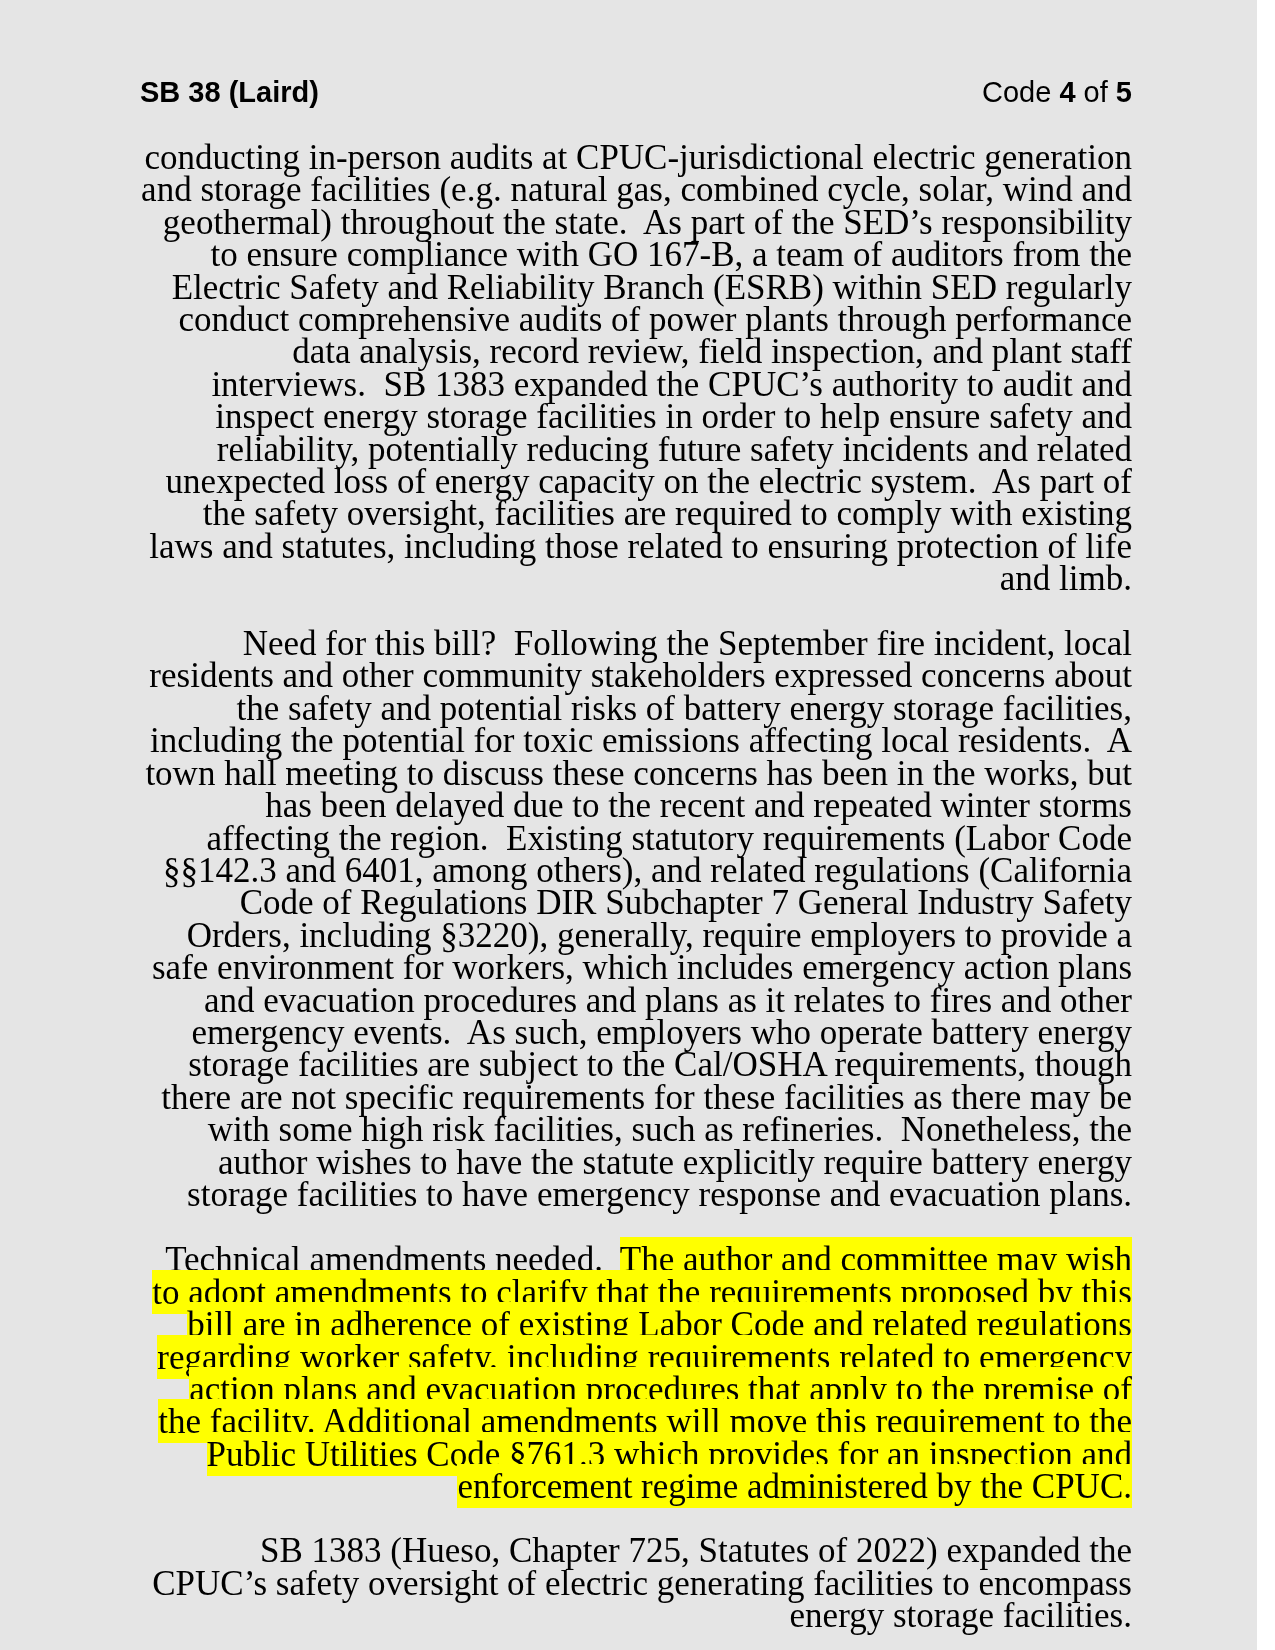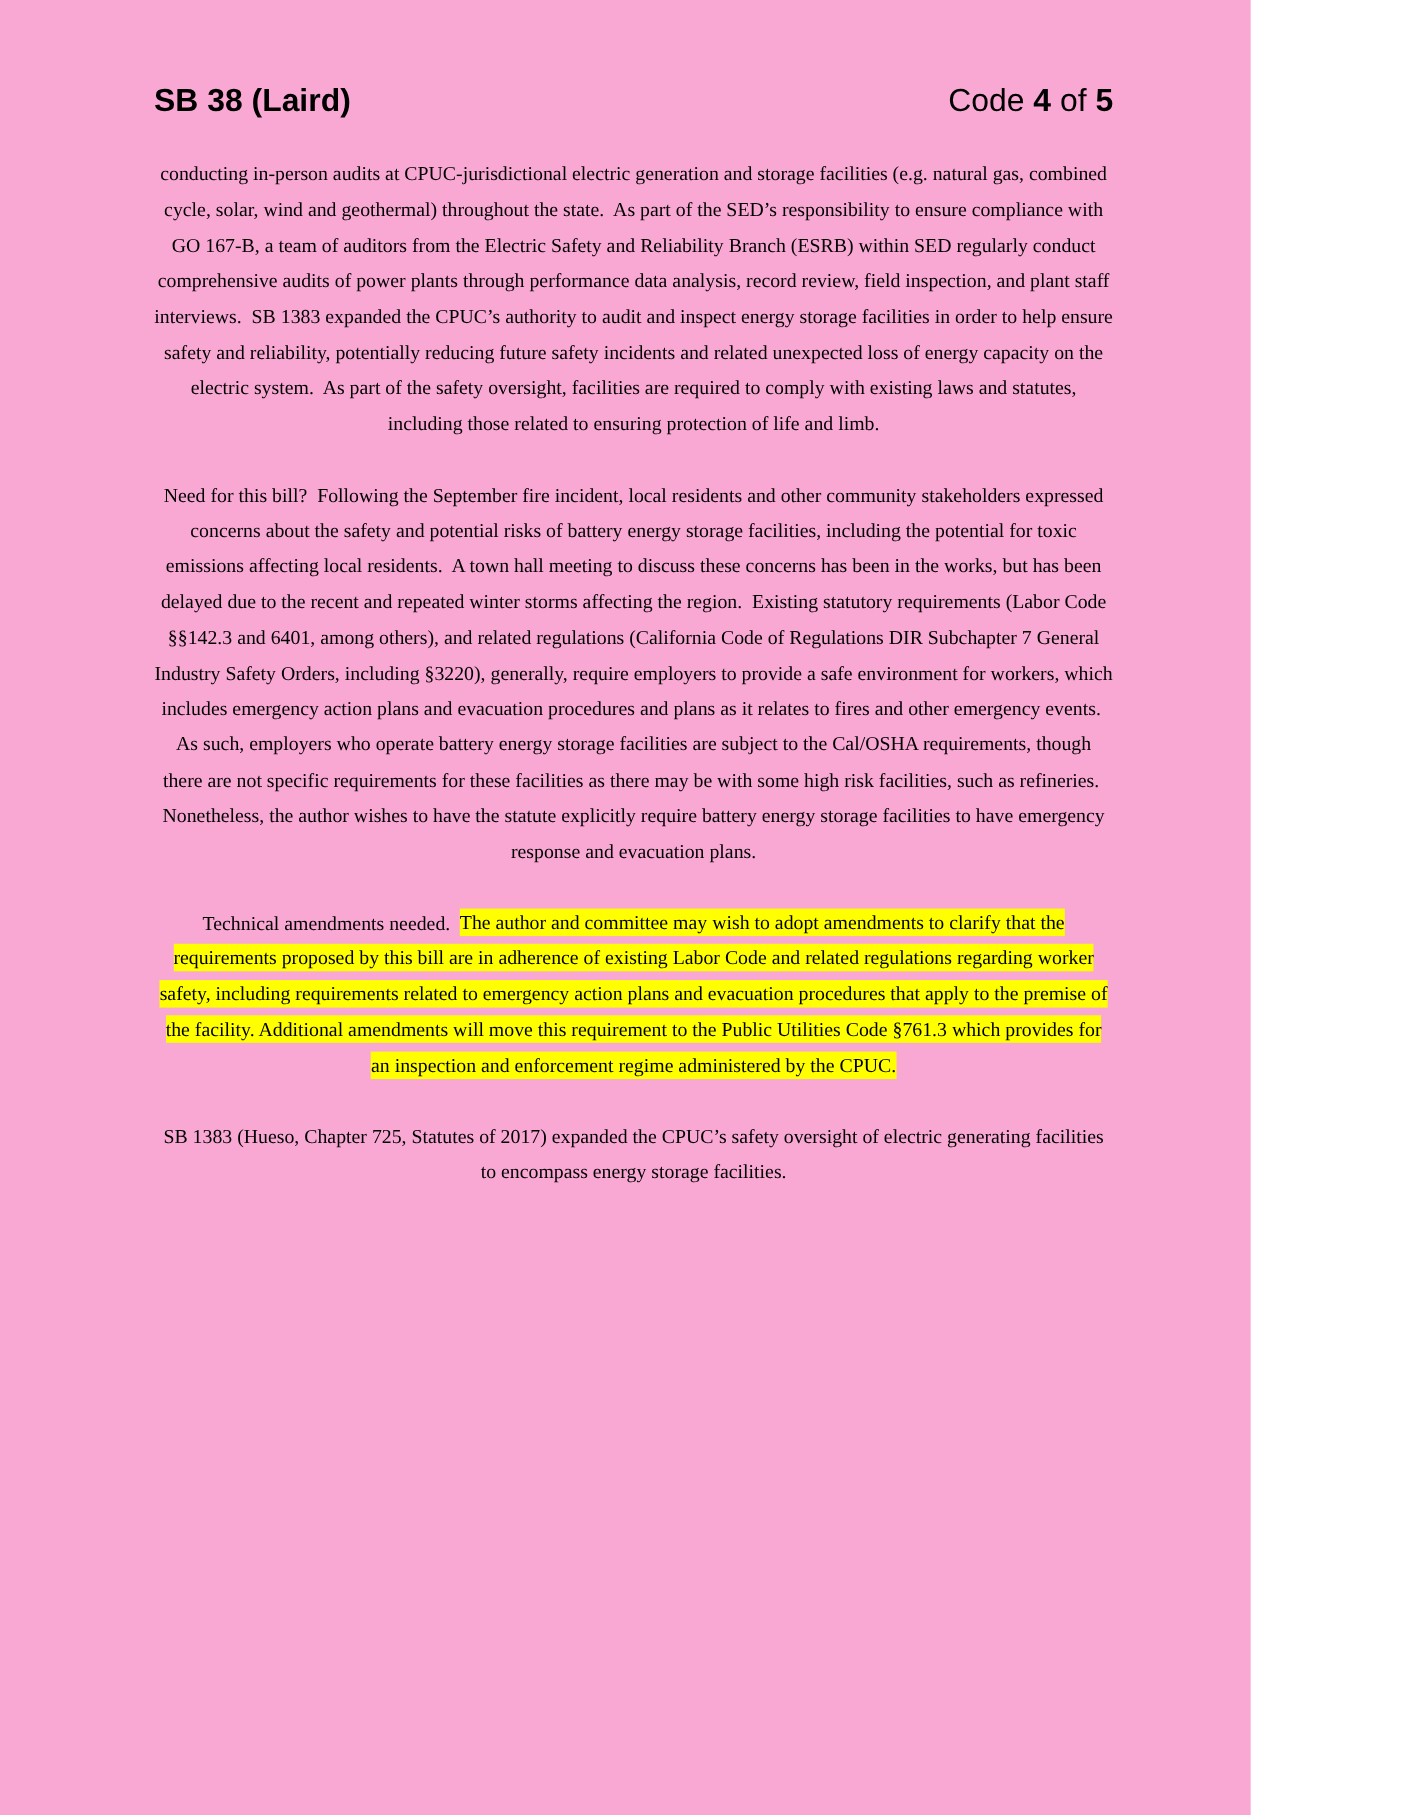--- a/index.html
+++ b/index.html
@@ -1,23 +1,23 @@
 <!DOCTYPE html>
 <html><head>
 <meta charset="utf-8">
 <style>
   * { margin: 0; padding: 0; box-sizing: border-box; }
   html, body { background: #ffffff; }
   body { width: 1275px; }
 
   .page {
     position: relative;
-    width: 1137px;
+    width: 1257px;
     height: 1650px;
-    background: #f9a8d4;
+    background: #e5e5e5;
     color: #000000;
     padding: 76px 125px 0 140px;
     overflow: hidden;
     font-family: "Liberation Serif", serif;
   }
 
   .page-header {
     display: flex;
     justify-content: space-between;
     align-items: baseline;
@@ -28,24 +28,24 @@
   }
   .bill-id { font-weight: bold; }
   .page-indicator { font-weight: normal; }
   .page-indicator .b { font-weight: bold; }
 
   .doc-body {
     font-size: 26px;
     line-height: 32.4px;
   }
   .doc-body p, .doc-body h2 {
-    font-size: 18px;
+    font-size: 35px;
     line-height: 32.4px;
     font-weight: normal;
-    text-align: center;
+    text-align: right;
   }
   .doc-body > * + * { margin-top: 32.4px; }
   .doc-body h2.heading { font-weight: bold; }
 
   .it { }
   .bd { font-weight: bold; }
   .hl { background-color: #ffff00; padding: 2.5px 0; margin-top: 18px; }
 </style>
 </head>
 <body>
@@ -54,16 +54,16 @@
 
   <header class="page-header">
     <div class="bill-id">SB 38 (Laird)</div>
     <div class="page-indicator"><span>Code</span> <span class="b">4</span> <span>of</span> <span class="b">5</span></div>
   </header>
 
   <main class="doc-body">
       <p class="paragraph"><span>conducting in-person audits at CPUC-jurisdictional electric generation and storage facilities (e.g. natural gas, combined cycle, solar, wind and geothermal) throughout the state.&nbsp; As part of the SED’s responsibility to ensure compliance with GO 167-B, a team of auditors from the Electric Safety and Reliability Branch (ESRB) within SED regularly conduct comprehensive audits of power plants through performance data analysis, record review, field inspection, and plant staff interviews.&nbsp; SB 1383 expanded the CPUC’s authority to audit and inspect energy storage facilities in order to help ensure safety and reliability, potentially reducing future safety incidents and related unexpected loss of energy capacity on the electric system.&nbsp; As part of the safety oversight, facilities are required to comply with existing laws and statutes, including those related to ensuring protection of life and limb.</span></p>
       <p class="paragraph"><span class="it">Need for this bill?</span><span>&nbsp; Following the September fire incident, local residents and other community stakeholders expressed concerns about the safety and potential risks of battery energy storage facilities, including the potential for toxic emissions affecting local residents.&nbsp; A town hall meeting to discuss these concerns has been in the works, but has been delayed due to the recent and repeated winter storms affecting the region.&nbsp; Existing statutory requirements (Labor Code §§142.3 and 6401, among others), and related regulations (California Code of Regulations DIR Subchapter 7 </span><span class="it">General Industry Safety Orders</span><span>, including §3220), generally, require employers to provide a safe environment for workers, which includes emergency action plans and evacuation procedures and plans as it relates to fires and other emergency events.&nbsp; As such, employers who operate battery energy storage facilities are subject to the Cal/OSHA requirements, though there are not specific requirements for these facilities as there may be with some high risk facilities, such as refineries.&nbsp; Nonetheless, the author wishes to have the statute explicitly require battery energy storage facilities to have emergency response and evacuation plans.</span></p>
       <p class="paragraph"><span class="it">Technical amendments needed.</span><span class="it">&nbsp; </span><span class="it hl" style="background-color: rgb(255, 255, 0);">The author and committee may wish to adopt amendments to clarify that the requirements proposed by this bill are in adherence of existing Labor Code and related regulations regarding worker safety, including requirements related to emergency action plans and evacuation procedures that apply to the premise of the facility. Additional amendments will move this requirement to the Public Utilities Code §761.3 which provides for an inspection and enforcement regime administered by the CPUC.</span></p>
-      <p class="paragraph"><span>SB 1383 (Hueso, Chapter 725, Statutes of 2017) expanded the CPUC’s safety oversight of electric generating facilities to encompass energy storage facilities.</span></p>
+      <p class="paragraph"><span>SB 1383 (Hueso, Chapter 725, Statutes of 2022) expanded the CPUC’s safety oversight of electric generating facilities to encompass energy storage facilities.</span></p>
     </main>
 
 </div>
 
 </body></html>

